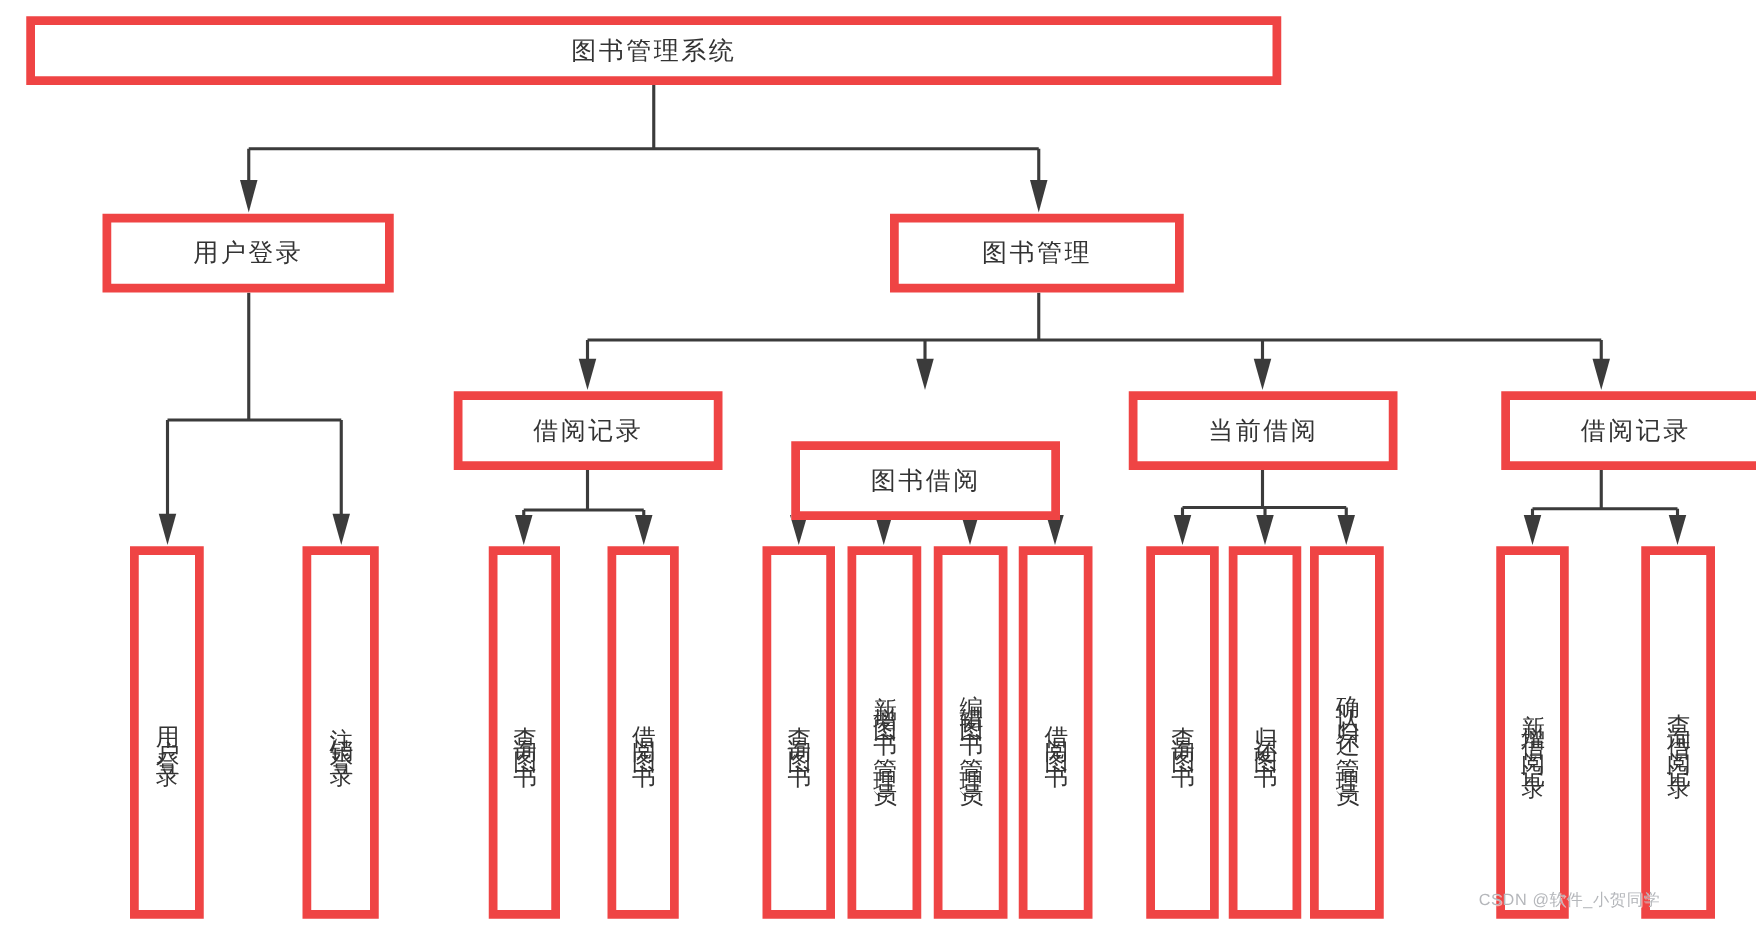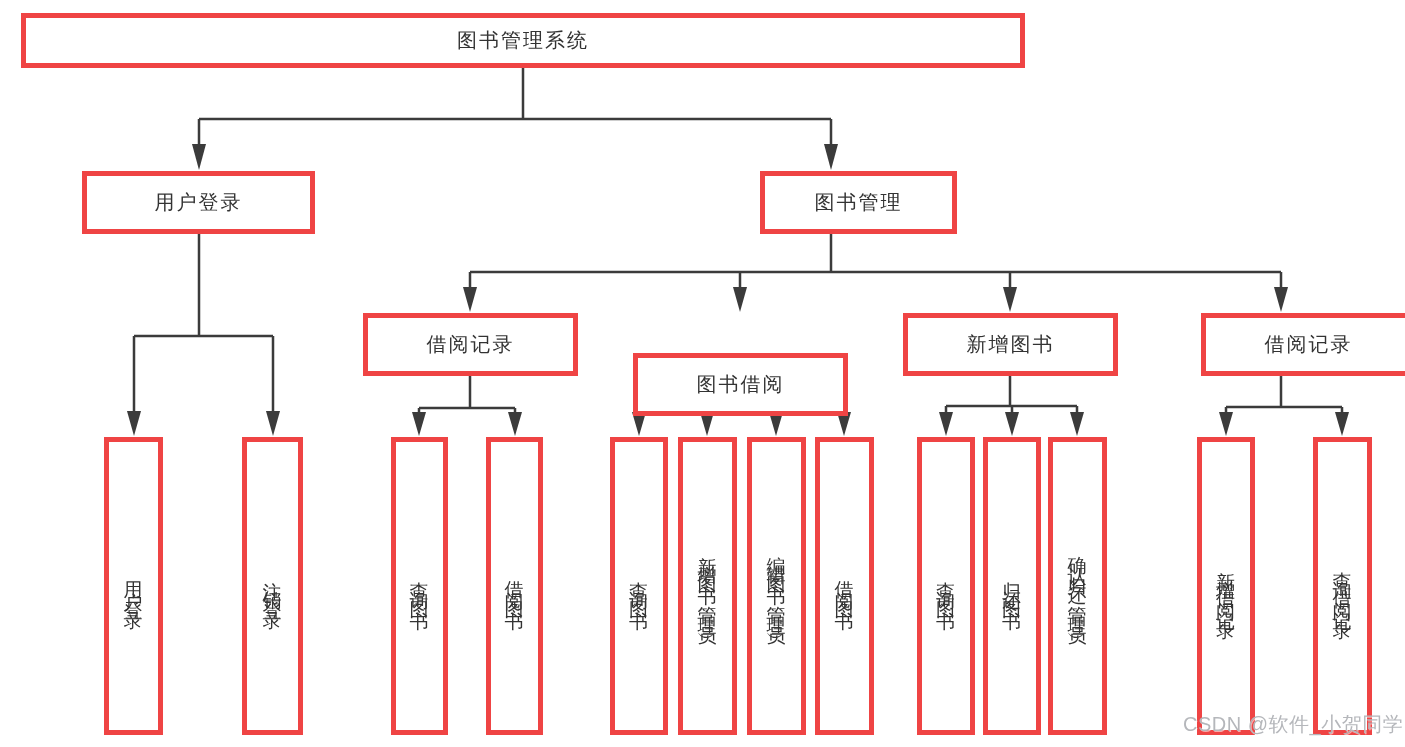--- a/index.html
+++ b/index.html
@@ -19,21 +19,21 @@
     position: absolute;
     left: 0;
     top: 0;
     width: 1405px;
     height: 747px;
     z-index: 1;
   }
   .box {
     position: absolute;
     box-sizing: border-box;
-    border: 5px solid #ef4444;
+    border: 7px solid #ef4444;
     background: #ffffff;
     display: flex;
     align-items: center;
     justify-content: center;
     color: #333333;
     z-index: 2;
   }
   .h-label {
     font-size: 20px;
     letter-spacing: 2px;
@@ -42,29 +42,29 @@
   .v-label {
     writing-mode: vertical-rl;
     text-orientation: mixed;
     font-size: 19px;
     line-height: 1;
     letter-spacing: 10px;
     white-space: nowrap;
   }
   .root   { left: 21px;  top: 13px;  width: 1004px; height: 55px; }
   .lvl2a  { left: 82px;  top: 171px; width: 233px;  height: 63px; }
-  .lvl2b  { left: 712px; top: 171px; width: 197px;  height: 63px; margin-left: 48px; }
+  .lvl2b  { left: 712px; top: 171px; width: 235px;  height: 63px; }
   .lvl3   { top: 313px; height: 63px; width: 215px; }
   .leaf   { top: 437px; height: 298px; }
   #watermark {
     position: absolute;
     left: 1183px;
     top: 711px;
     z-index: 5;
-    font-size: 20px;
+    font-size: 13px;
     color: #b5b7bb;
     letter-spacing: 0.5px;
     white-space: nowrap;
     text-shadow: 1px 1px 0 rgba(255,255,255,0.55);
   }
 </style>
 </head>
 <body>
 
 <div id="canvas">
@@ -123,21 +123,21 @@
     <span class="h-label">图书管理</span>
   </div>
 
   <div class="box lvl3" style="left:363px;">
     <span class="h-label">借阅记录</span>
   </div>
   <div class="box lvl3" style="left:633px;margin-top:40px;">
     <span class="h-label">图书借阅</span>
   </div>
   <div class="box lvl3" style="left:903px;">
-    <span class="h-label">新增图书</span>
+    <span class="h-label">当前借阅</span>
   </div>
   <div class="box lvl3" style="left:1173px;margin-left:28px;">
     <span class="h-label">借阅记录</span>
   </div>
 
   <div class="box leaf" style="left:104px;width:59px;">
     <span class="v-label">用户登录</span>
   </div>
   <div class="box leaf" style="left:242px;width:61px;">
     <span class="v-label">注销登录</span>

